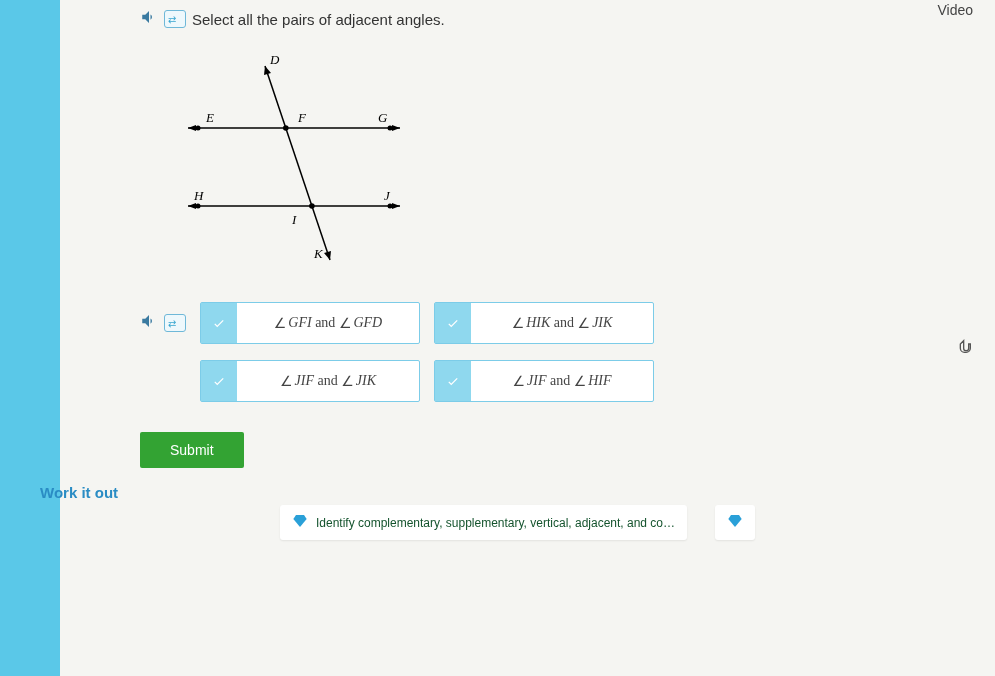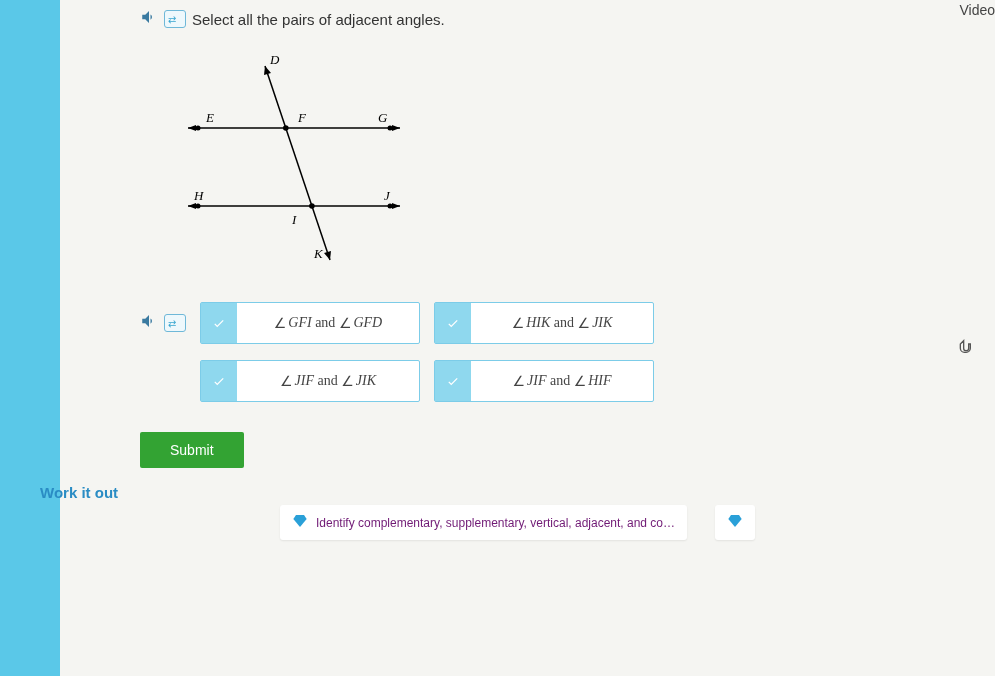--- a/index.html
+++ b/index.html
@@ -12,21 +12,21 @@
       position: relative;
       color: #333;
     }
     .content {
       margin-left: 140px;
       padding-top: 8px;
     }
     .top-right {
       position: absolute;
       top: 2px;
-      right: 0;
+      right: 22px;
       color: #444;
       font-size: 14px;
     }
     .question-row {
       display: flex;
       align-items: center;
       gap: 6px;
       margin-bottom: 18px;
     }
     .speaker-icon svg { width: 18px; height: 18px; }
@@ -111,21 +111,21 @@
       justify-content: center;
     }
     .help-link {
       background: #fff;
       border-radius: 3px;
       padding: 8px 12px;
       display: flex;
       align-items: center;
       gap: 8px;
       font-size: 12px;
-      color: #701a75;
+      color: #14532d;
       cursor: pointer;
       box-shadow: 0 1px 2px rgba(0,0,0,0.08);
     }
     .diamond-icon { color: #2aa0d8; }
     .diamond-icon svg { width: 16px; height: 16px; }
     .cursor-icon {
       position: absolute;
       right: 18px;
       top: 338px;
       color: #555;

